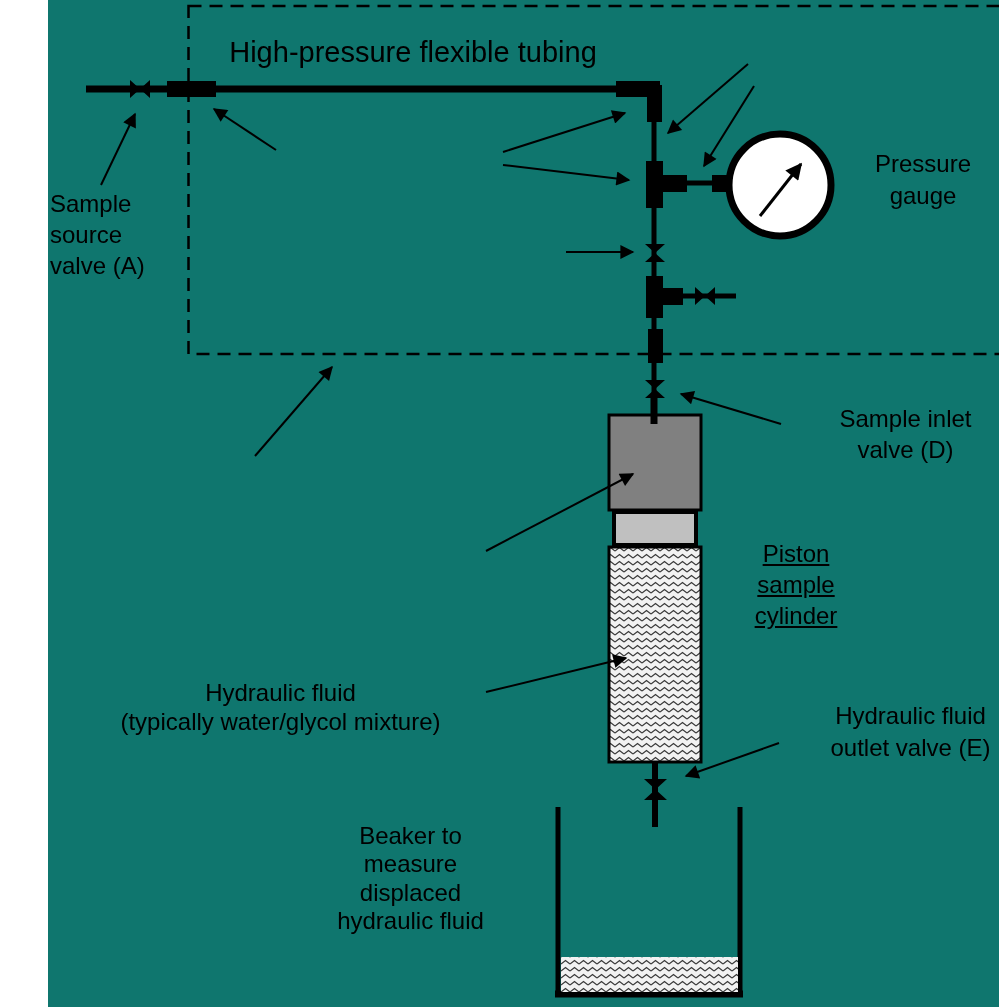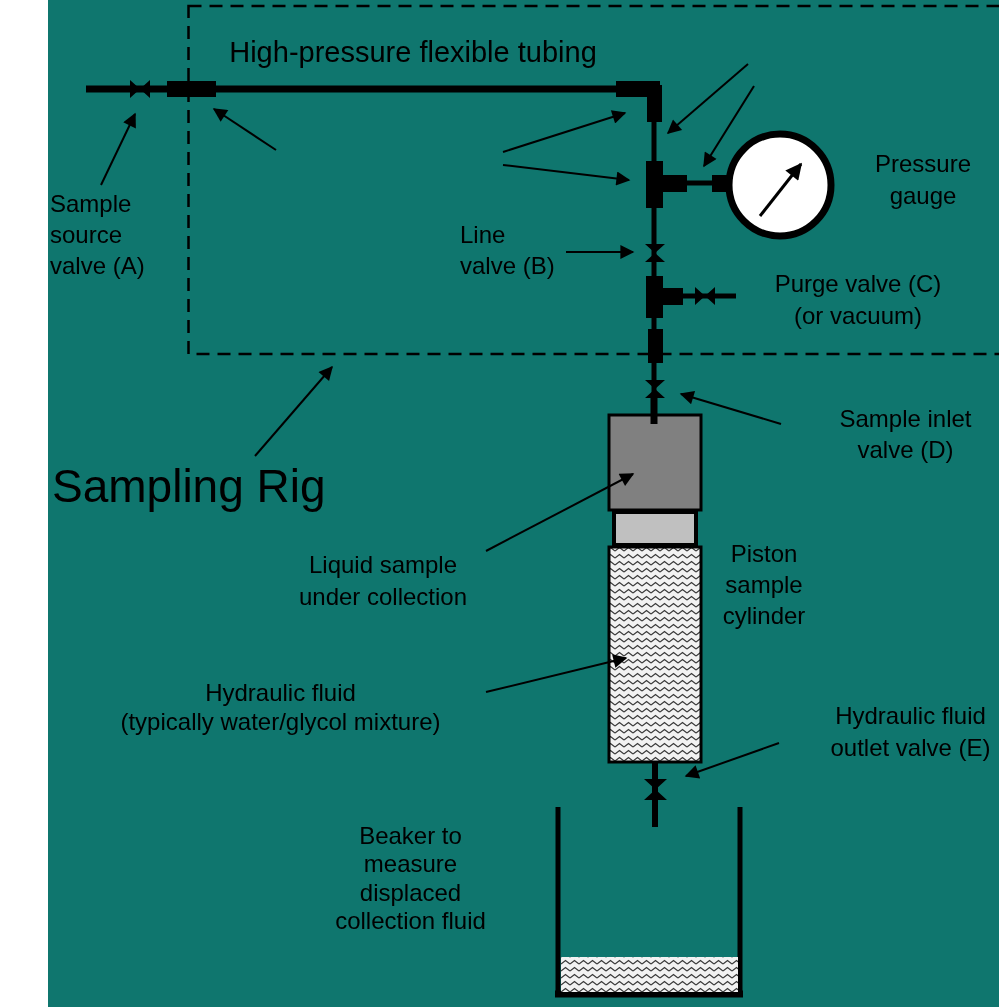--- a/index.html
+++ b/index.html
@@ -108,42 +108,35 @@
 
 
 
   <div class="lbl" style="left:2px; top:188px; width:160px;">Sample
 source
 valve (A)</div>
 
   <div class="lbl center" style="left:790px; top:148px; width:170px; line-height:1.35;">Pressure
 gauge</div>
 
-  <div class="lbl" style="left:412px; top:219px; width:170px;">Line
-valve (B)</div>
 
-  <div class="lbl center" style="left:690px; top:268px; width:240px; line-height:1.33;">Purge valve (C)
-(or vacuum)</div>
 
   <div class="lbl center" style="left:750px; top:403px; width:215px;">Sample inlet
 valve (D)</div>
 
-  <div class="lbl title" style="left:4px; top:461px;">Sampling Rig</div>
 
-  <div class="lbl center" style="left:210px; top:549px; width:250px; line-height:1.33;">Liquid sample
-under collection</div>
 
-  <div class="lbl center" style="left:636px; top:538px; width:160px;">Piston
+  <div class="lbl center" style="left:668px; top:538px; width:160px;text-decoration:underline;">Piston
 sample
 cylinder</div>
 
   <div class="lbl center" style="left:0px; top:678px; width:465px; line-height:1.22;">Hydraulic fluid
 (typically water/glycol mixture)</div>
 
   <div class="lbl center" style="left:740px; top:700px; width:245px; line-height:1.33;">Hydraulic fluid
 outlet valve (E)</div>
 
   <div class="lbl center" style="left:255px; top:822px; width:215px; line-height:1.18;">Beaker to
 measure
 displaced
-collection fluid</div>
+hydraulic fluid</div>
 
 </div>
 
 </body></html>

